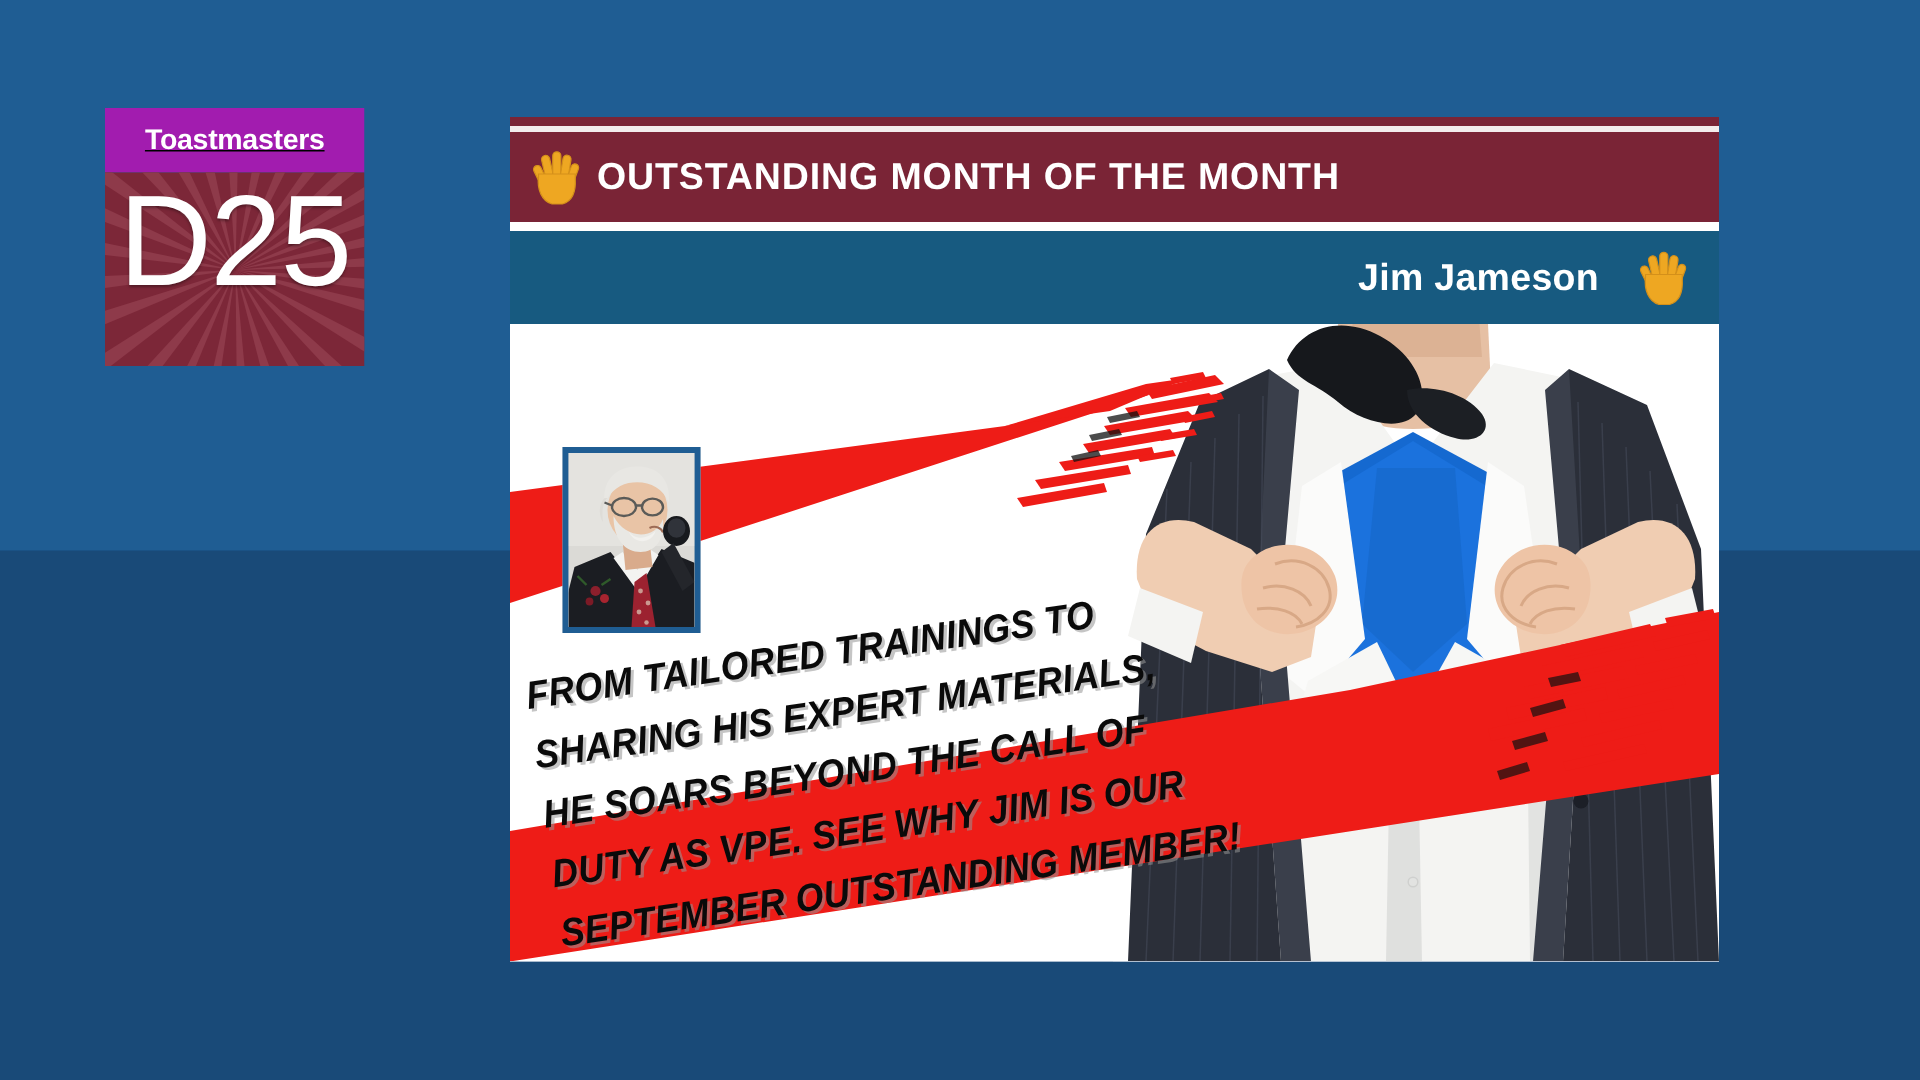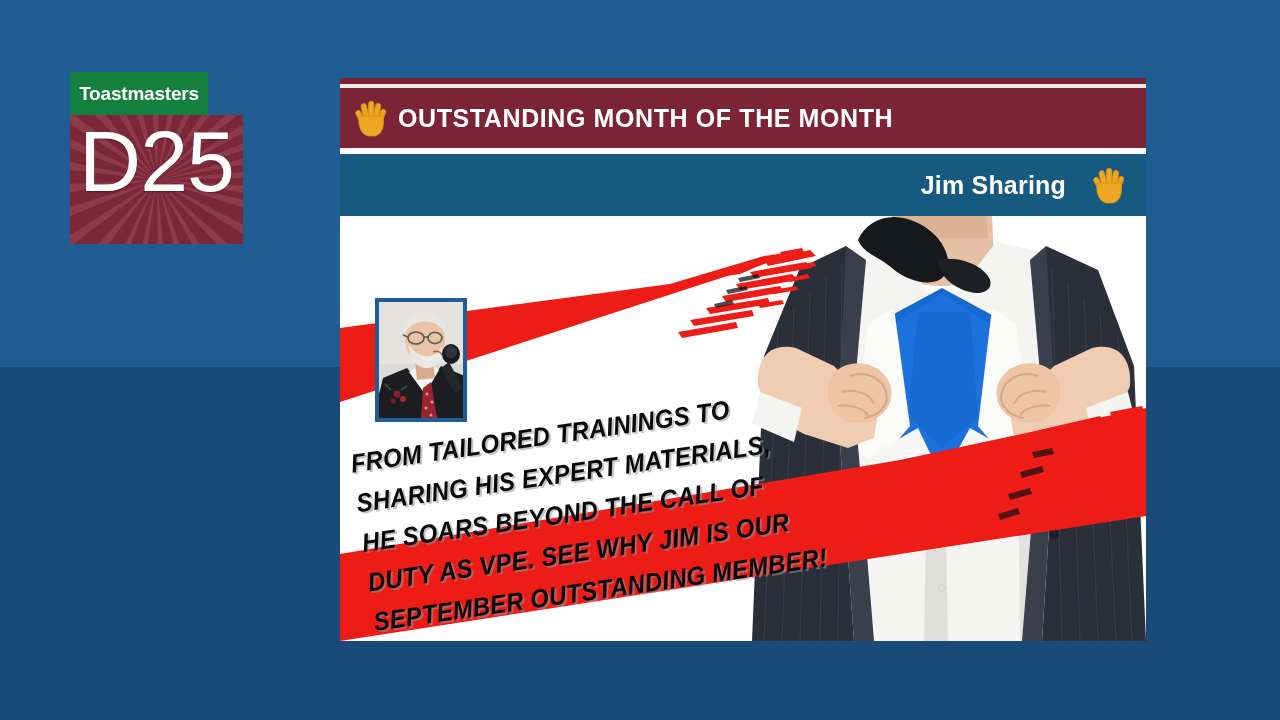--- a/index.html
+++ b/index.html
@@ -9,21 +9,21 @@
     background:#1d5b90;
   }
   #stage{position:relative;width:1280px;height:720px;overflow:hidden;}
 
   
   .bg-top{position:absolute;left:0;top:0;width:1280px;height:367px;background:#1f5d93;}
   .bg-bottom{position:absolute;left:0;top:367px;width:1280px;height:353px;background:#194a78;}
 
   
   .logo{position:absolute;left:70px;top:72px;width:173px;height:172px;overflow:hidden;}
-  .logo-head{position:absolute;left:0;top:0;width:138px;height:43px;background:#15803d;}
+  .logo-head{position:absolute;left:0;top:0;width:173px;height:43px;background:#a21caf;text-decoration:underline;}
   .logo-head span{
     display:block;text-align:center;line-height:43px;color:#ffffff;
     font-size:19px;font-weight:bold;letter-spacing:-0.2px;
     font-family:"Liberation Sans", sans-serif;
   }
   .logo-body{position:absolute;left:0;top:43px;width:173px;height:129px;background:#7c2738;overflow:hidden;}
   .rays{position:absolute;left:50%;top:50%;width:420px;height:420px;margin-left:-210px;margin-top:-210px;}
   .logo-d25{
     position:absolute;left:0;top:43px;width:173px;height:93px;
     display:flex;align-items:center;justify-content:center;
@@ -148,21 +148,21 @@
             <path d="M5 19 C4 27 7 35 14 37 L21 37 C28 35 30 28 29.5 20 L29.5 17 L5 17 Z"></path>
           </g>
         </svg>
         <div class="band-title">OUTSTANDING MONTH OF THE MONTH</div>
       </div>
     </div>
 
     <div class="band-gap"></div>
 
     <div class="band-teal">
-      <div class="member-name">Jim Sharing</div>
+      <div class="member-name">Jim Jameson</div>
       <svg class="hand-right" viewBox="0 0 34 38">
         <g fill="#eea722" stroke="#d4901a" stroke-width="0.8">
           <rect x="3.2" y="11" width="5.2" height="13" rx="2.6" transform="rotate(-26 5.8 17)"></rect>
           <rect x="8.6" y="4.4" width="5.4" height="19" rx="2.7" transform="rotate(-13 11.3 14)"></rect>
           <rect x="14.5" y="2.2" width="5.4" height="21" rx="2.7"></rect>
           <rect x="20.2" y="4.4" width="5.4" height="19" rx="2.7" transform="rotate(9 22.9 14)"></rect>
           <rect x="25.2" y="10" width="5" height="14" rx="2.5" transform="rotate(20 27.7 17)"></rect>
           <path d="M5 19 C4 27 7 35 14 37 L21 37 C28 35 30 28 29.5 20 L29.5 17 L5 17 Z"></path>
         </g>
       </svg>

